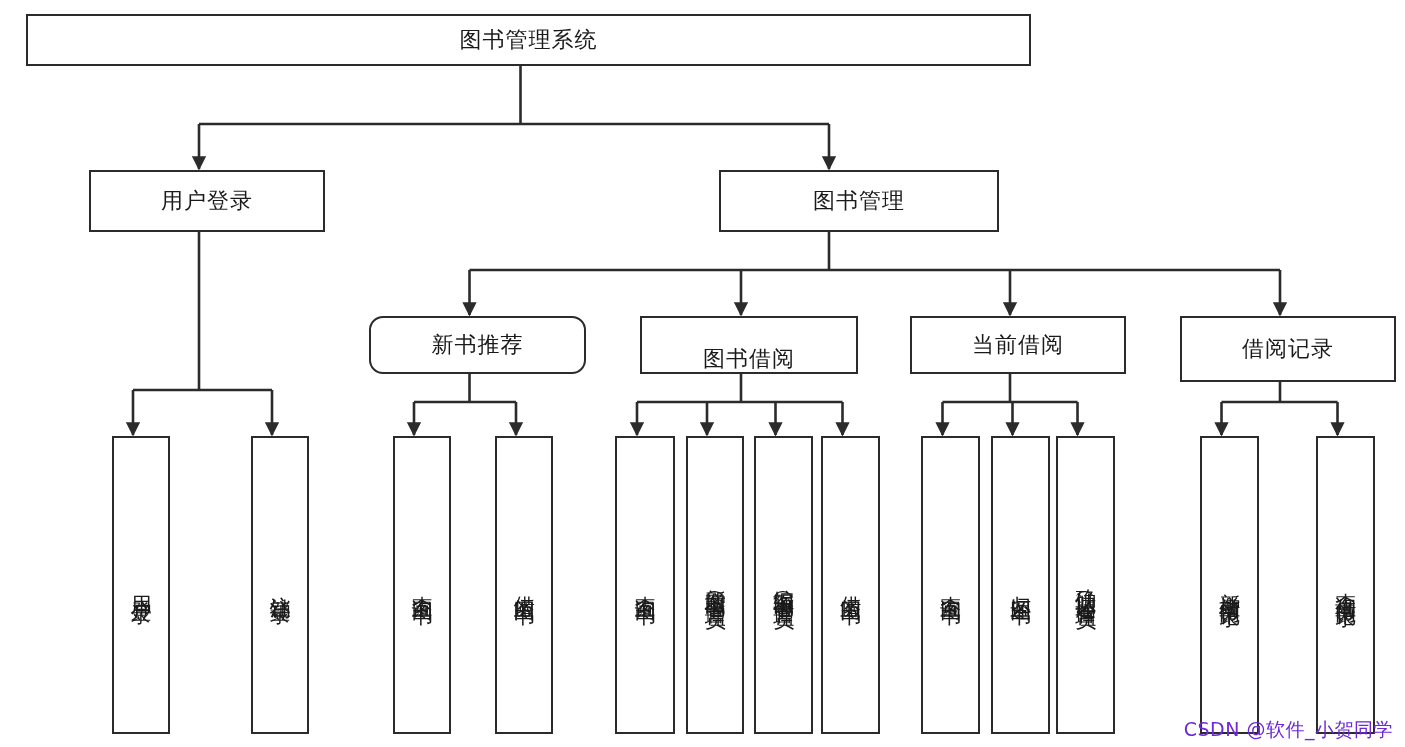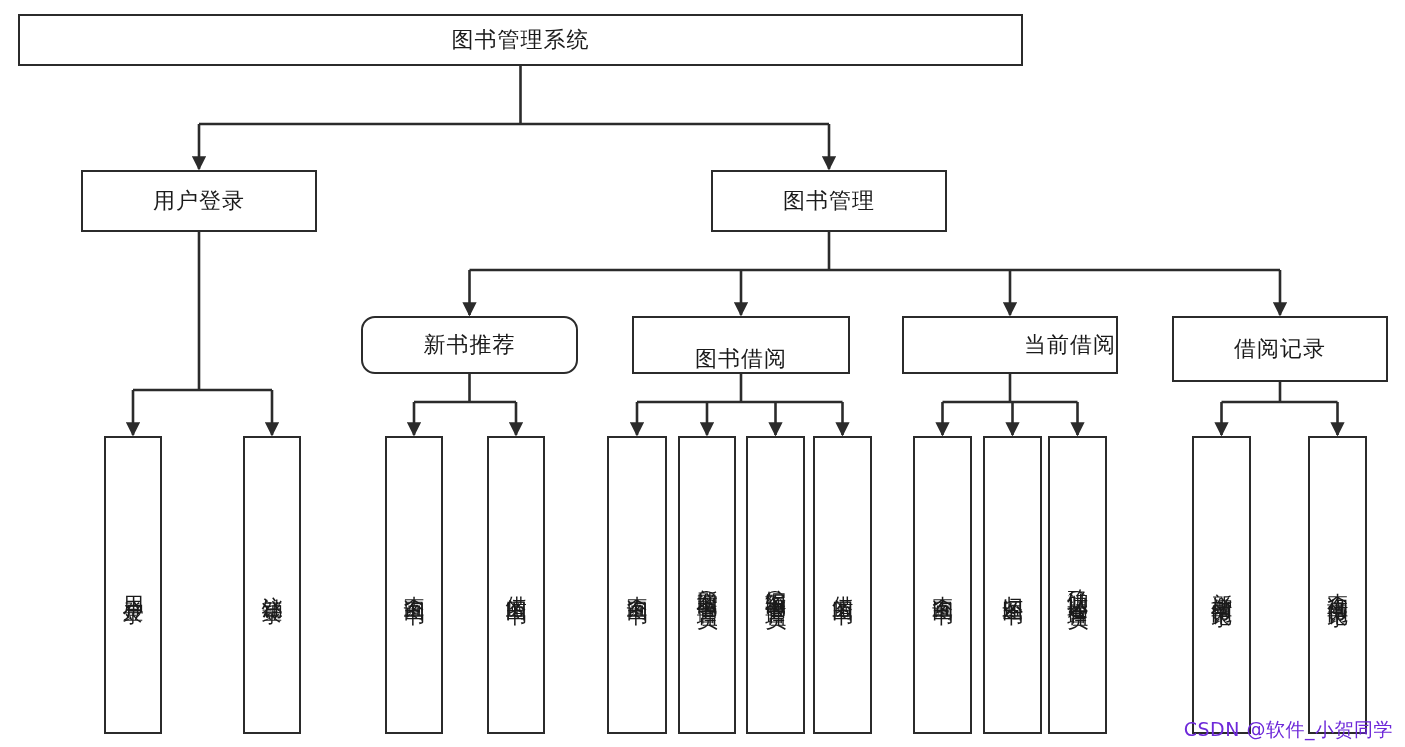--- a/index.html
+++ b/index.html
@@ -28,20 +28,21 @@
   }
   .node-box {
     position: absolute;
     box-sizing: border-box;
     border: 2px solid #2b2b2b;
     background: #ffffff;
     display: flex;
     align-items: center;
     justify-content: center;
     color: #1a1a1a;
+    margin-left: 8px;
   }
   .node-h {
     font-size: 22px;
     line-height: 1.2;
     white-space: nowrap;
     letter-spacing: 1px;
   }
   .node-v {
     writing-mode: vertical-rl;
     text-orientation: upright;
@@ -118,30 +119,30 @@
       </g>
   </svg>
 
   <div id="node-layer">
       <div class="node-box node-h" style="left: 18px; top: 14px; width: 1005px; height: 52px;">
         <span class="">图书管理系统</span>
       </div>
       <div class="node-box node-h" style="left: 81px; top: 170px; width: 236px; height: 62px;">
         <span class="">用户登录</span>
       </div>
-      <div class="node-box node-h" style="left: 711px; top: 170px; width: 236px; height: 62px;">
+      <div class="node-box node-h" style="left: 711px; top: 170px; width: 280px; height: 62px;">
         <span class="">图书管理</span>
       </div>
       <div class="node-box node-h" style="left: 361px; top: 316px; width: 217px; height: 58px; border-radius: 14px;">
         <span class="">新书推荐</span>
       </div>
       <div class="node-box node-h" style="left: 632px; top: 316px; width: 218px; height: 58px; align-items: flex-end;">
         <span class="">图书借阅</span>
       </div>
-      <div class="node-box node-h" style="left: 902px; top: 316px; width: 216px; height: 58px; justify-content: flex-end;">
+      <div class="node-box node-h" style="left: 902px; top: 316px; width: 216px; height: 58px;">
         <span class="">当前借阅</span>
       </div>
       <div class="node-box node-h" style="left: 1172px; top: 316px; width: 216px; height: 66px;">
         <span class="">借阅记录</span>
       </div>
       <div class="node-box node-v" style="left: 104px; top: 436px; width: 58px; height: 298px;">
         <span class="vtext">用户登录</span>
       </div>
       <div class="node-box node-v" style="left: 243px; top: 436px; width: 58px; height: 298px;">
         <span class="vtext">注销登录</span>

